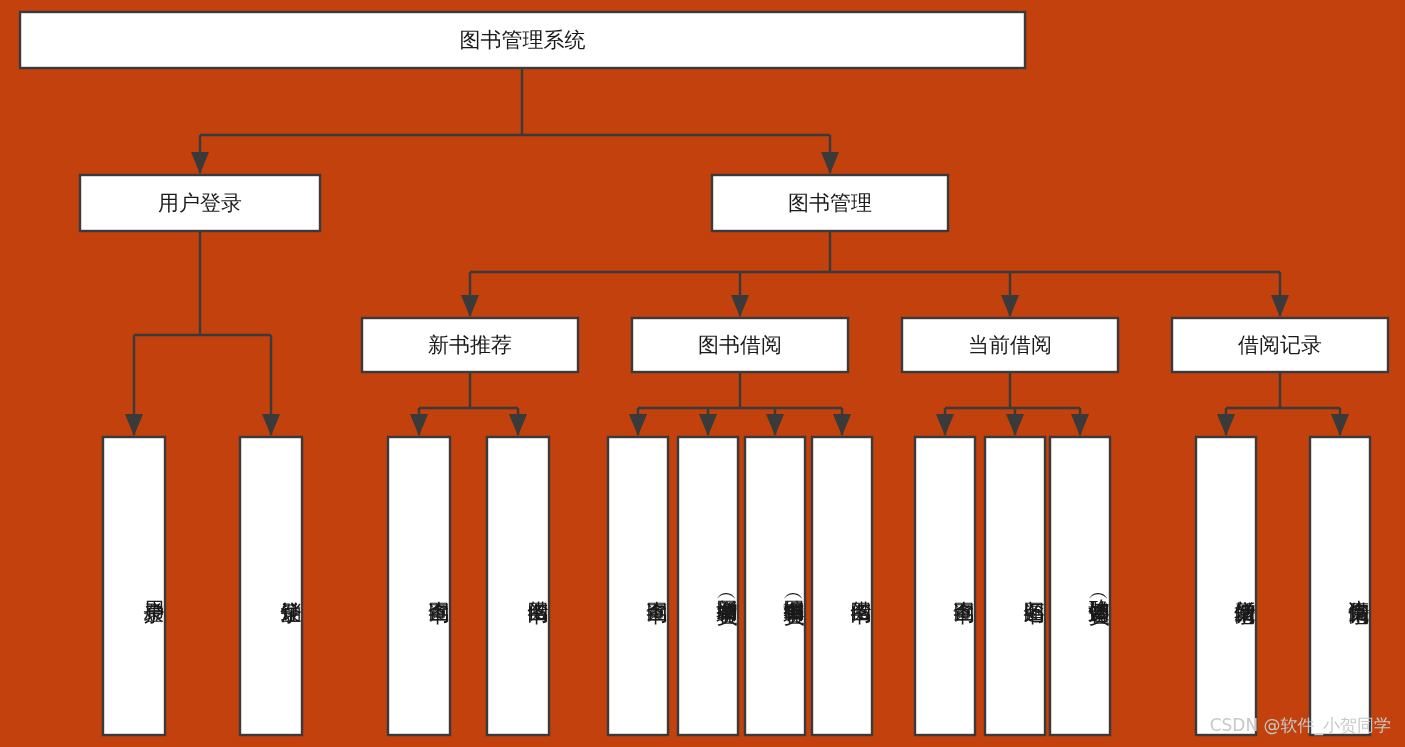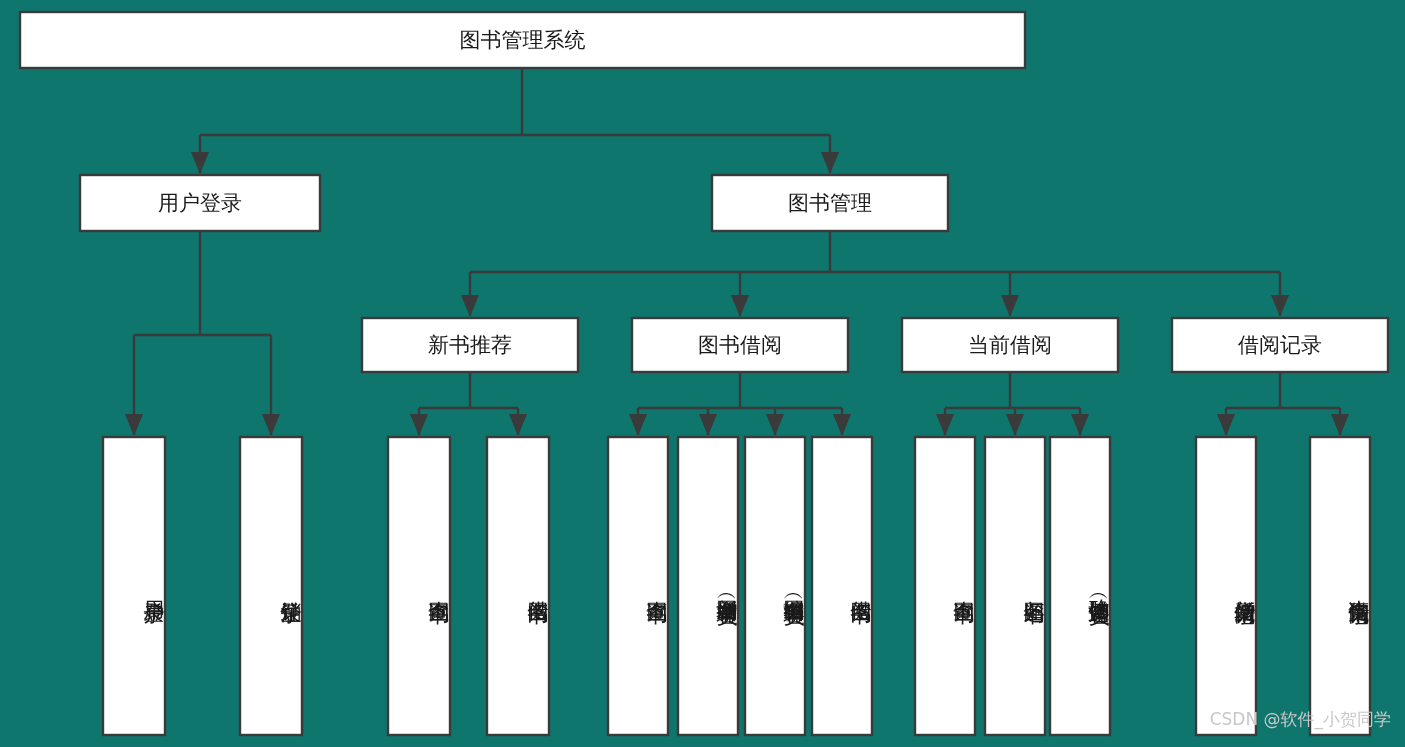--- a/index.html
+++ b/index.html
@@ -7,21 +7,21 @@
     padding: 0;
     background: #ffffff;
   }
   body {
     font-family: "DejaVu Sans", "Liberation Sans", sans-serif;
   }
   #diagram-root {
     position: relative;
     width: 1405px;
     height: 747px;
-    background: #0f766e;
+    background: #c2410c;
     overflow: hidden;
   }
   svg.diagram-canvas {
     position: absolute;
     left: 0;
     top: 0;
     width: 1405px;
     height: 747px;
     display: block;
   }
@@ -56,21 +56,21 @@
     line-height: 1.06;
     color: #1a1a1a;
     letter-spacing: 1px;
     white-space: nowrap;
     text-align: center;
     pointer-events: none;
   }
   .watermark {
     position: absolute;
     right: 14px;
-    bottom: 16px;
+    bottom: 10px;
     font-family: "DejaVu Sans", "Liberation Sans", sans-serif;
     font-size: 17px;
     color: #c8c8c8;
     white-space: nowrap;
     user-select: none;
   }
 </style>
 </head>
 <body>
 

